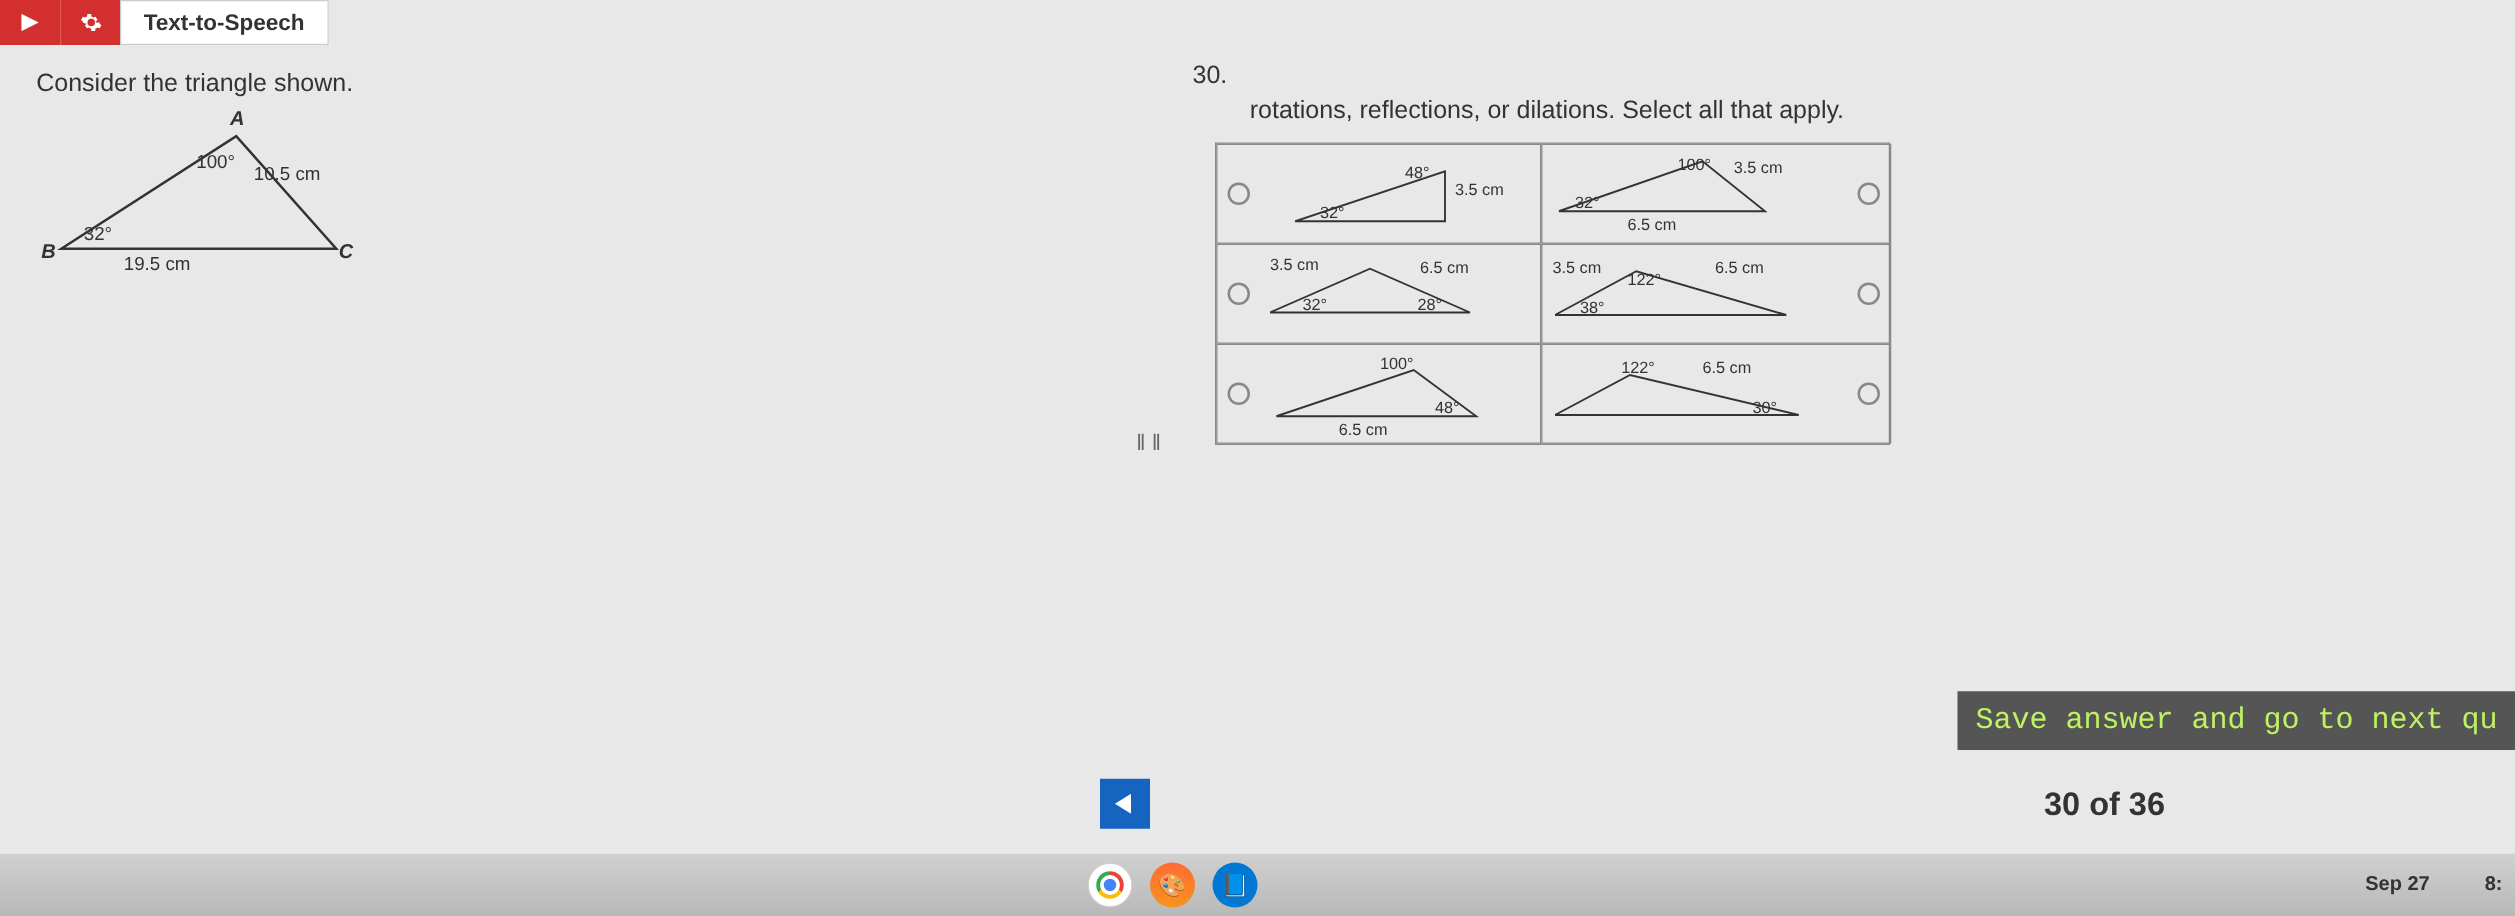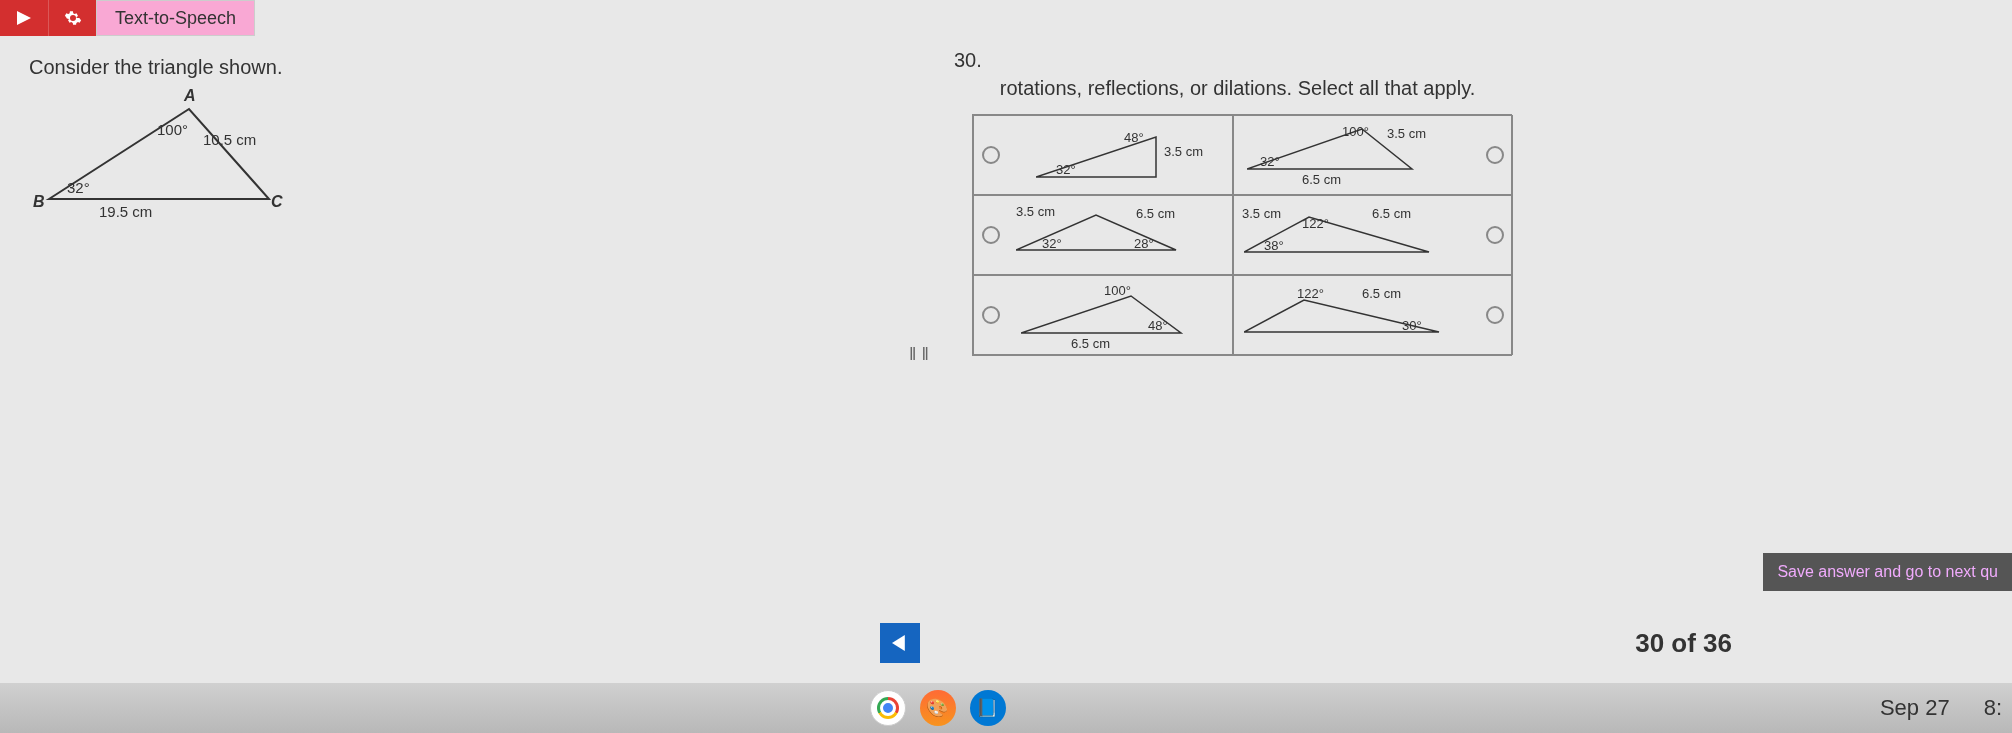--- a/index.html
+++ b/index.html
@@ -27,27 +27,28 @@
     .gear-btn {
       background: #d32f2f;
       width: 48px;
       display: flex;
       align-items: center;
       justify-content: center;
       color: white;
       border-left: 1px solid rgba(255,255,255,0.2);
     }
     .tts-btn {
-      background: #f9a8d4;
+      background: #ffffff;
       padding: 0 18px;
       display: flex;
       align-items: center;
       font-size: 18px;
       color: #333;
       border: 1px solid #ccc;
+      font-weight: bold;
     }
     .content {
       display: flex;
       height: calc(100% - 36px - 60px);
       padding-left: 24px;
     }
     .left-panel {
       width: 880px;
       padding: 20px 10px 10px 5px;
       color: #333;
@@ -137,23 +138,24 @@
       display: flex;
       align-items: center;
       justify-content: center;
       color: white;
     }
     .save-btn {
       position: absolute;
       right: 0;
       top: -60px;
       background: #555;
-      color: #f0abfc;
+      color: #bef264;
       padding: 10px 14px;
-      font-size: 16px;
+      font-size: 24px;
+      font-family: Liberation Mono, monospace;
     }
     .progress {
       position: absolute;
       right: 280px;
       font-size: 26px;
       font-weight: bold;
       color: #333;
       margin-left: 12px;
     }
     .taskbar {
@@ -193,24 +195,25 @@
       content: "";
       position: absolute;
       width: 10px; height: 10px; border-radius: 50%;
       background: #4285f4; border: 3px solid white;
     }
     .tb-paint { background: linear-gradient(#ff6b35, #f7931e); }
     .tb-word { background: #0078d4; }
     .clock {
       position: absolute;
       right: 10px;
-      font-size: 22px;
-      color: #333;
-      display: flex;
-      gap: 34px;
+      font-size: 16px;
+      color: #333;
+      display: flex;
+      gap: 44px;
+      font-weight: bold;
     }
   </style>
 </head>
 <body>
 
 <div class="top-bar">
   <div class="play-btn">
     <svg width="14" height="14" viewBox="0 0 10 10">
         <polygon points="0,0 10,5 0,10" fill="white"></polygon>
       </svg>

